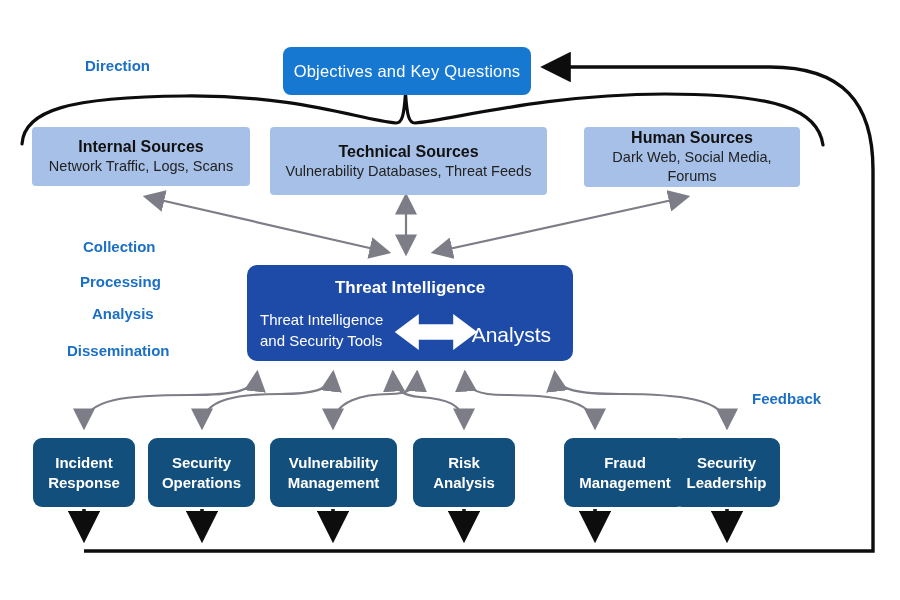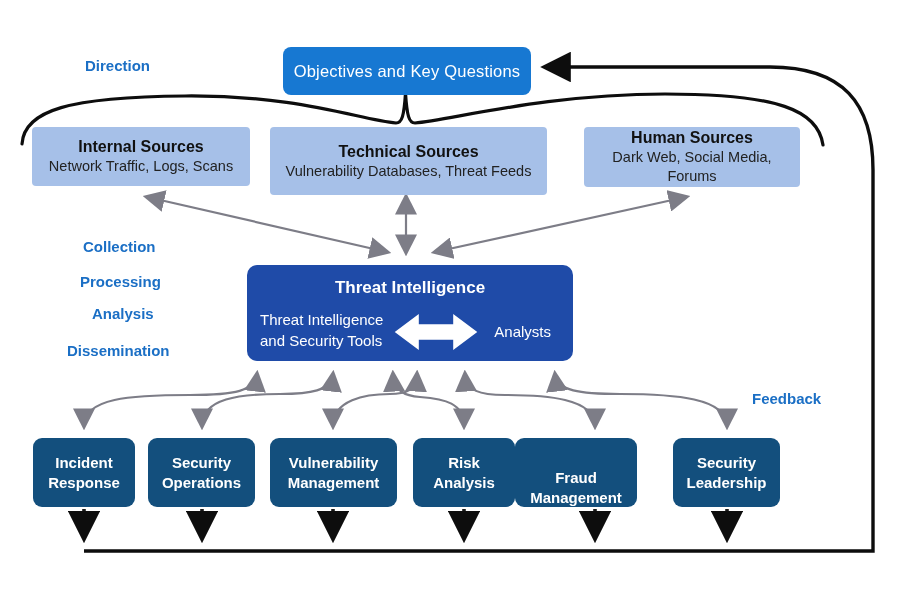--- a/index.html
+++ b/index.html
@@ -15,27 +15,27 @@
   .source{background:#a6c0e8;border-radius:4px;color:#1a1a1a;padding:6px 8px;}
   .source .t{font-weight:bold;font-size:16px;color:#111111;line-height:1.25;}
   .source .s{font-size:14.5px;color:#222222;line-height:1.3;}
   .src-internal{left:32px;top:127px;width:218px;height:59px;}
   .src-technical{left:270px;top:127px;width:277px;height:68px;}
   .src-human{left:584px;top:127px;width:216px;height:60px;}
   
   .ti{left:247px;top:265px;width:326px;height:96px;background:#1f4ba8;border-radius:10px;color:#ffffff;}
   .ti-title{position:absolute;left:0;right:0;top:13px;text-align:center;font-weight:bold;font-size:17px;}
   .ti-left{position:absolute;left:13px;top:44px;width:150px;text-align:left;font-size:15px;line-height:1.4;}
-  .ti-right{position:absolute;right:22px;top:58px;font-size:15px;}
+  .ti-right{position:absolute;right:22px;top:58px;font-size:21px;}
   .ti-arrow{position:absolute;left:146px;top:44px;width:86px;height:46px;}
   
   .consumer{background:#134f7d;border-radius:9px;color:#ffffff;font-weight:bold;
             font-size:15px;line-height:1.3;top:438px;height:69px;}
   .c0{left:33px;width:102px;text-align:right;}  .c1{left:148px;width:107px;} .c2{left:270px;width:127px;}
-  .c3{left:413px;width:102px;} .c4{left:515px;width:122px;justify-content:flex-end;} .c5{left:673px;width:107px;}
+  .c3{left:413px;width:102px;} .c4{left:564px;width:122px;} .c5{left:673px;width:107px;}
   
   .stage-label{position:absolute;font-weight:bold;font-size:15px;color:#1b6fc5;white-space:nowrap;}
   .lab-direction{left:85px;top:57px;}
   .lab-collection{left:83px;top:230px;margin-top:8px;}
   .lab-processing{left:80px;top:273px;}
   .lab-analysis{left:92px;top:305px;}
   .lab-dissemination{left:67px;top:342px;}
   .lab-feedback{left:752px;top:390px;}
 </style>
 </head>

